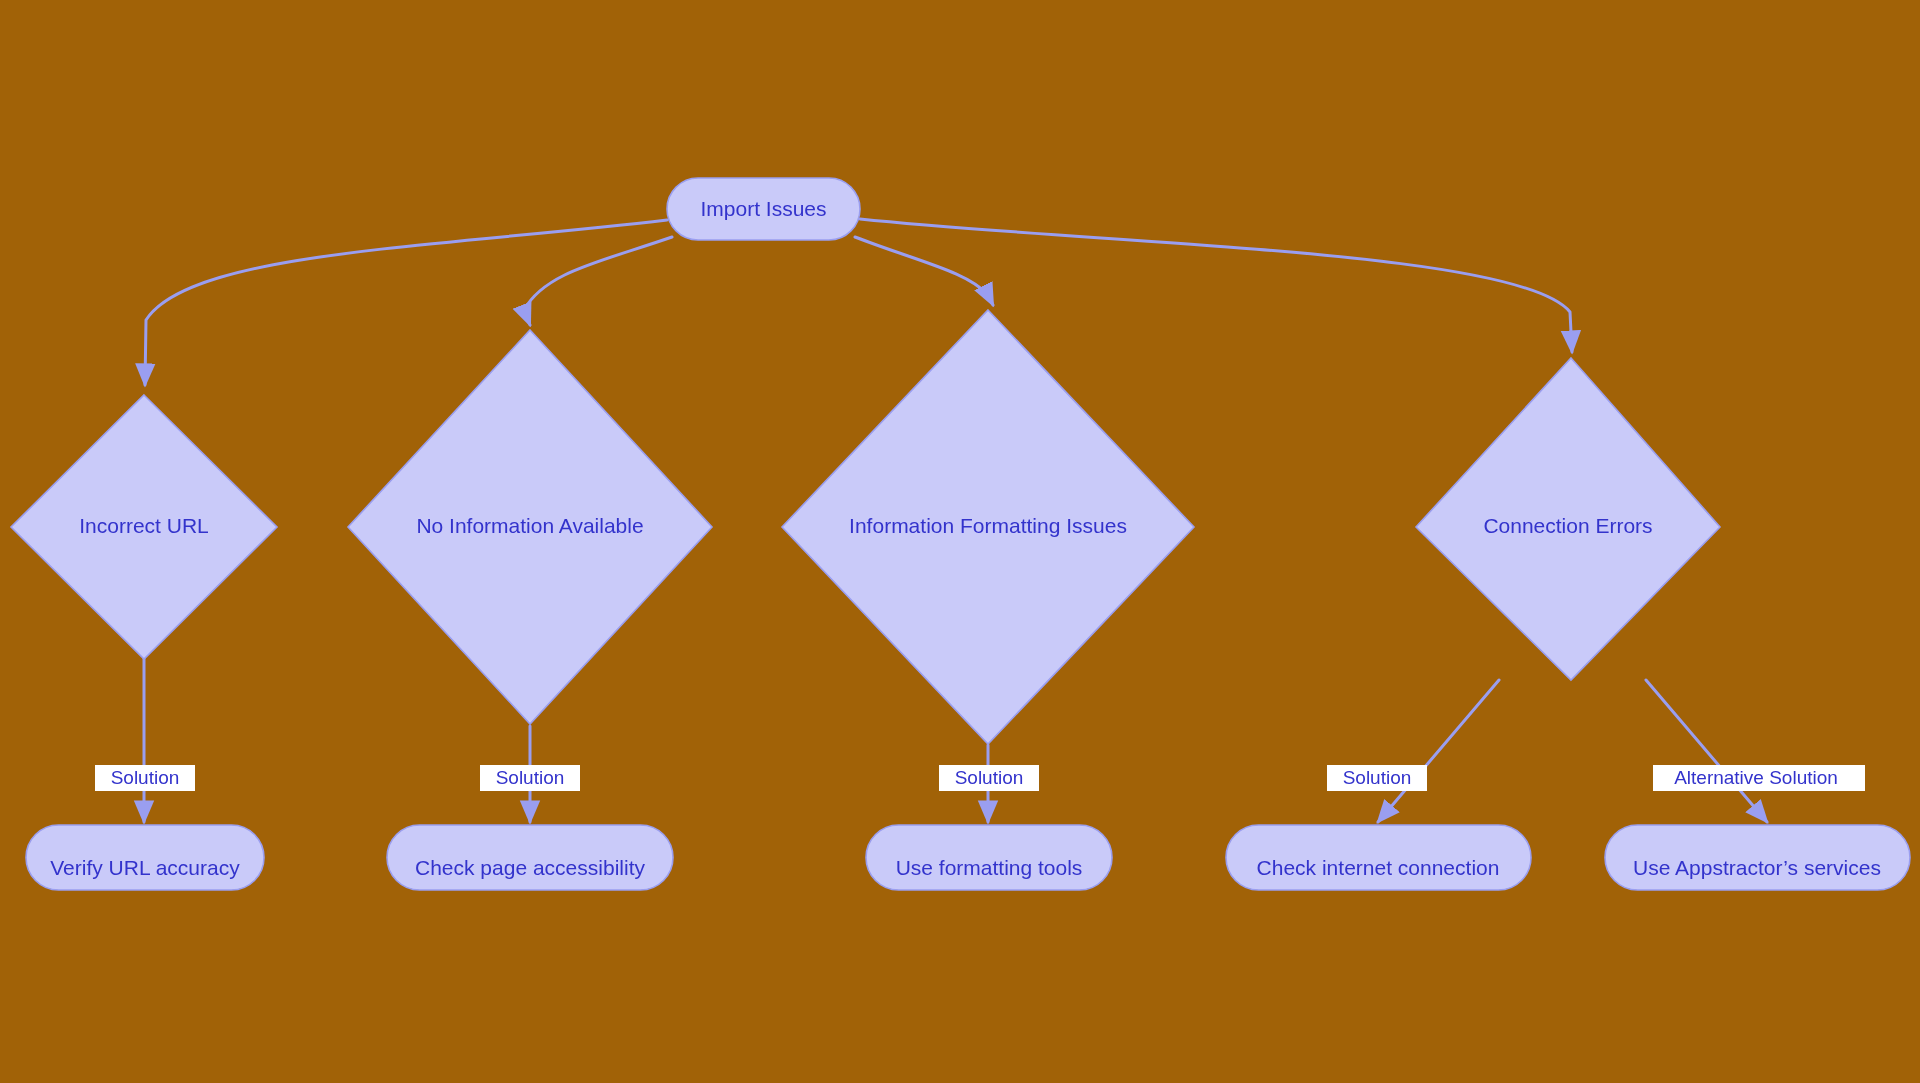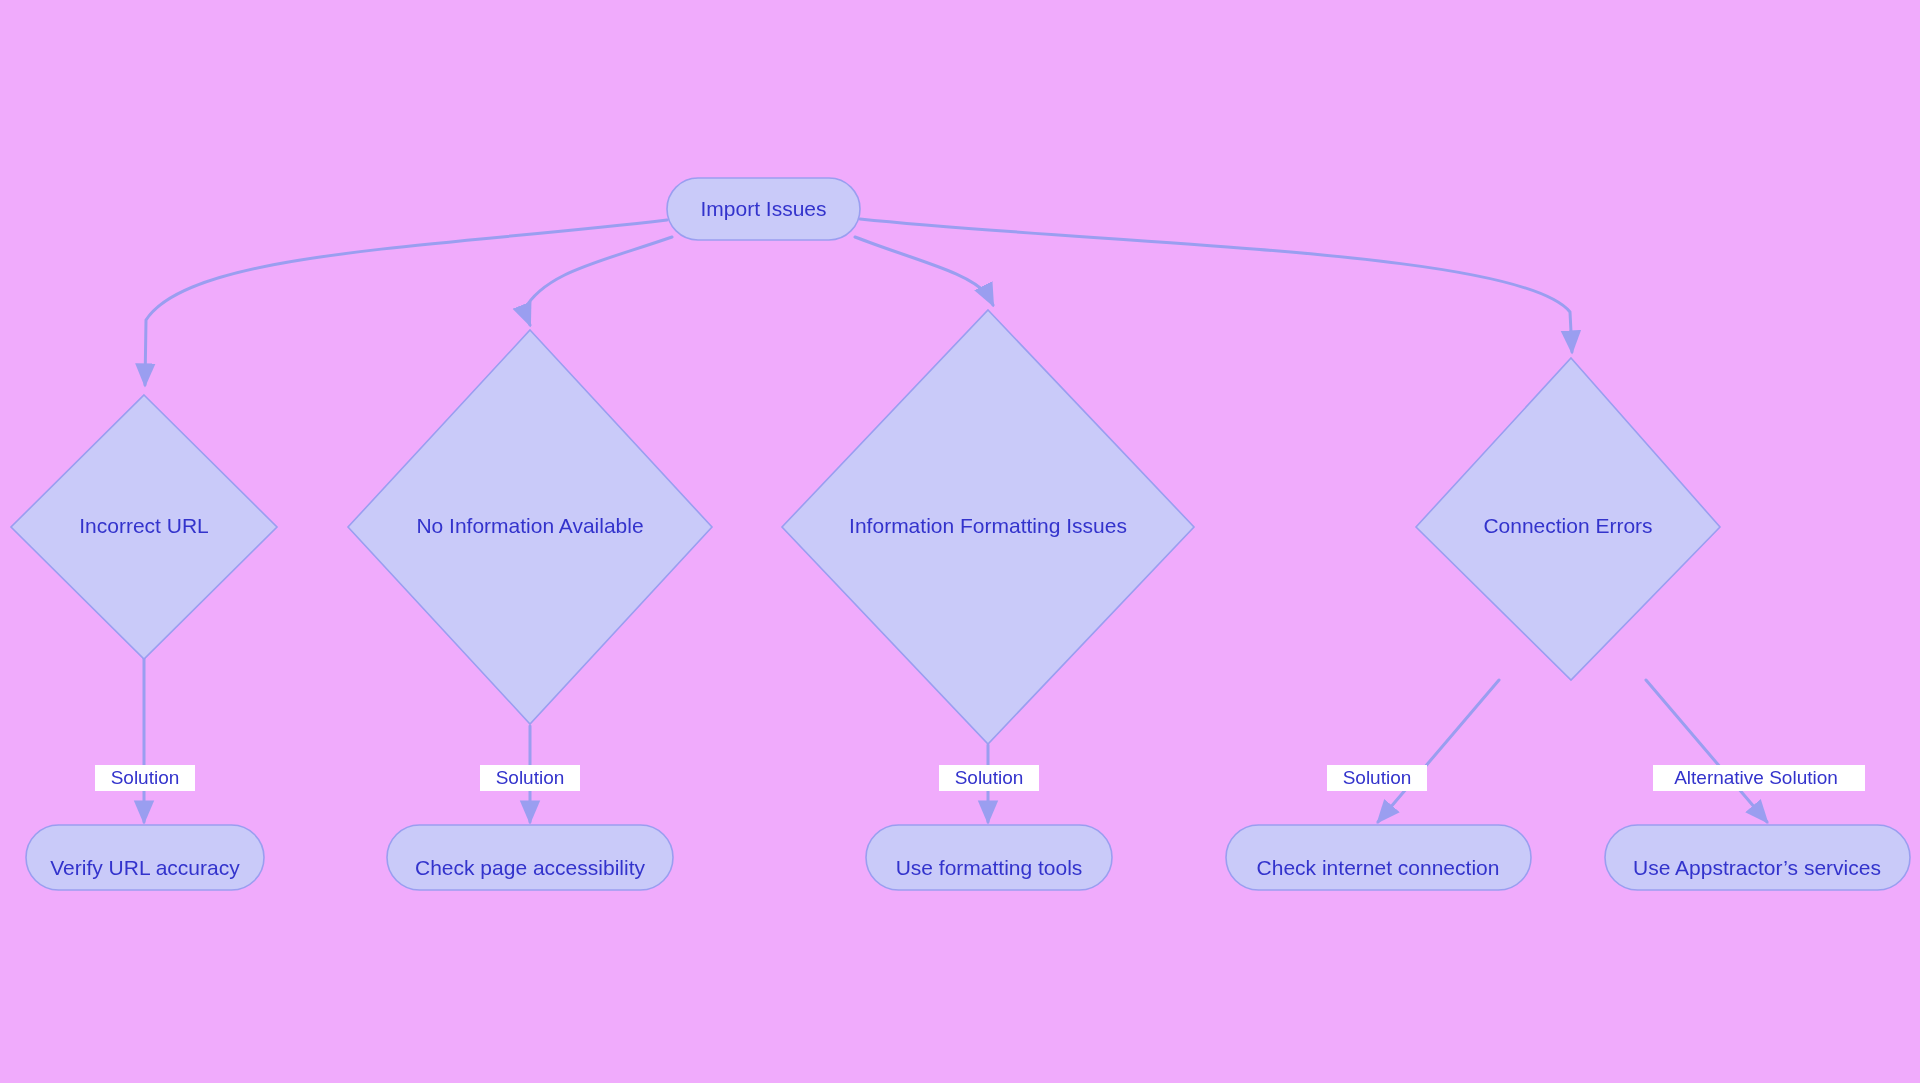--- a/index.html
+++ b/index.html
@@ -10,21 +10,21 @@
   body {
     width: 1920px;
     height: 1083px;
     overflow: hidden;
     font-family: "Liberation Sans", sans-serif;
   }
   #flow-root {
     position: relative;
     width: 1920px;
     height: 1083px;
-    background: #f0abfc;
+    background: #a16207;
   }
   svg.flow-canvas {
     position: absolute;
     left: 0;
     top: 0;
     width: 1920px;
     height: 1083px;
     display: block;
   }
   .node-shape {

